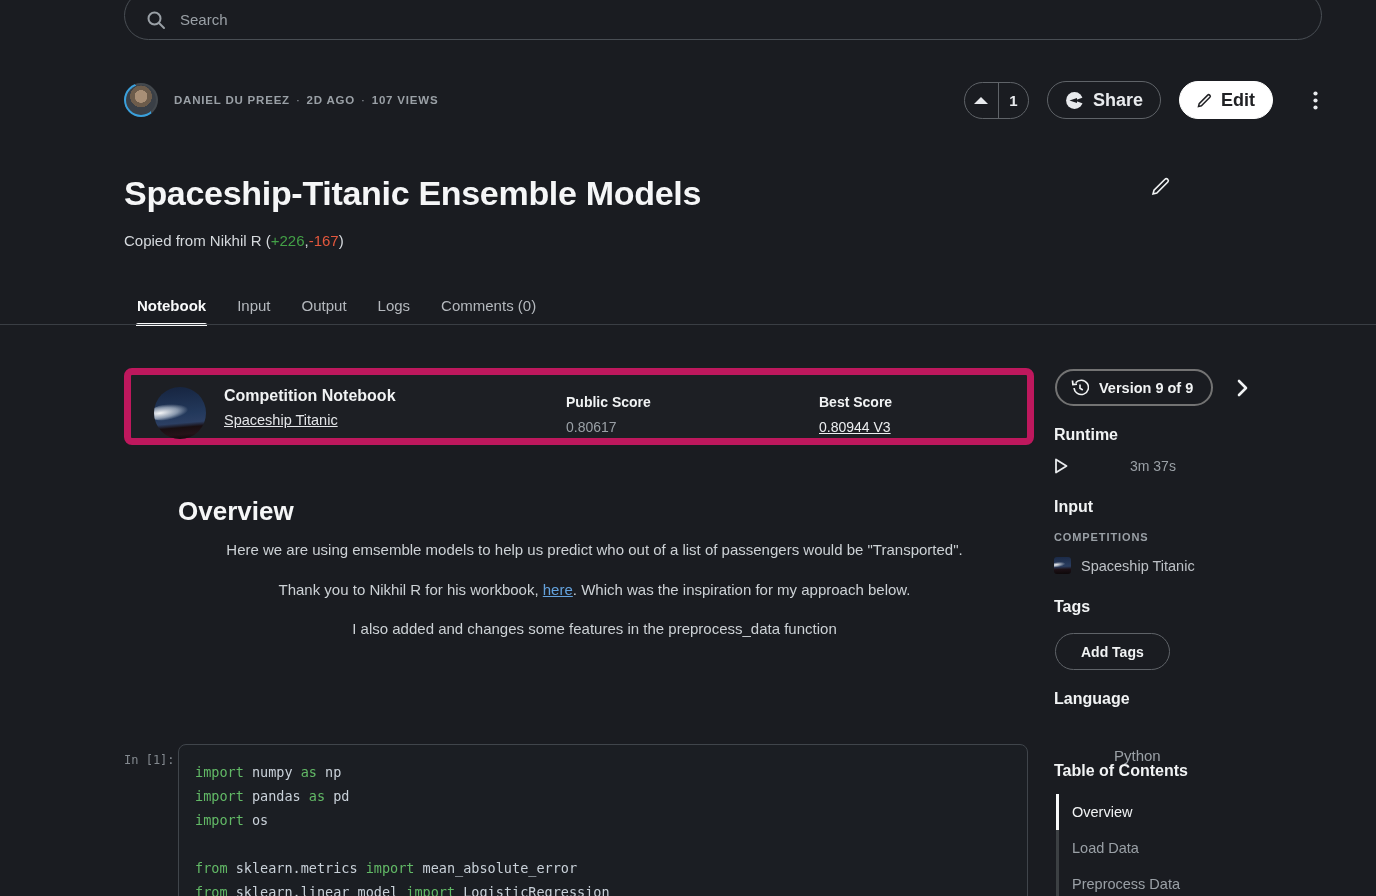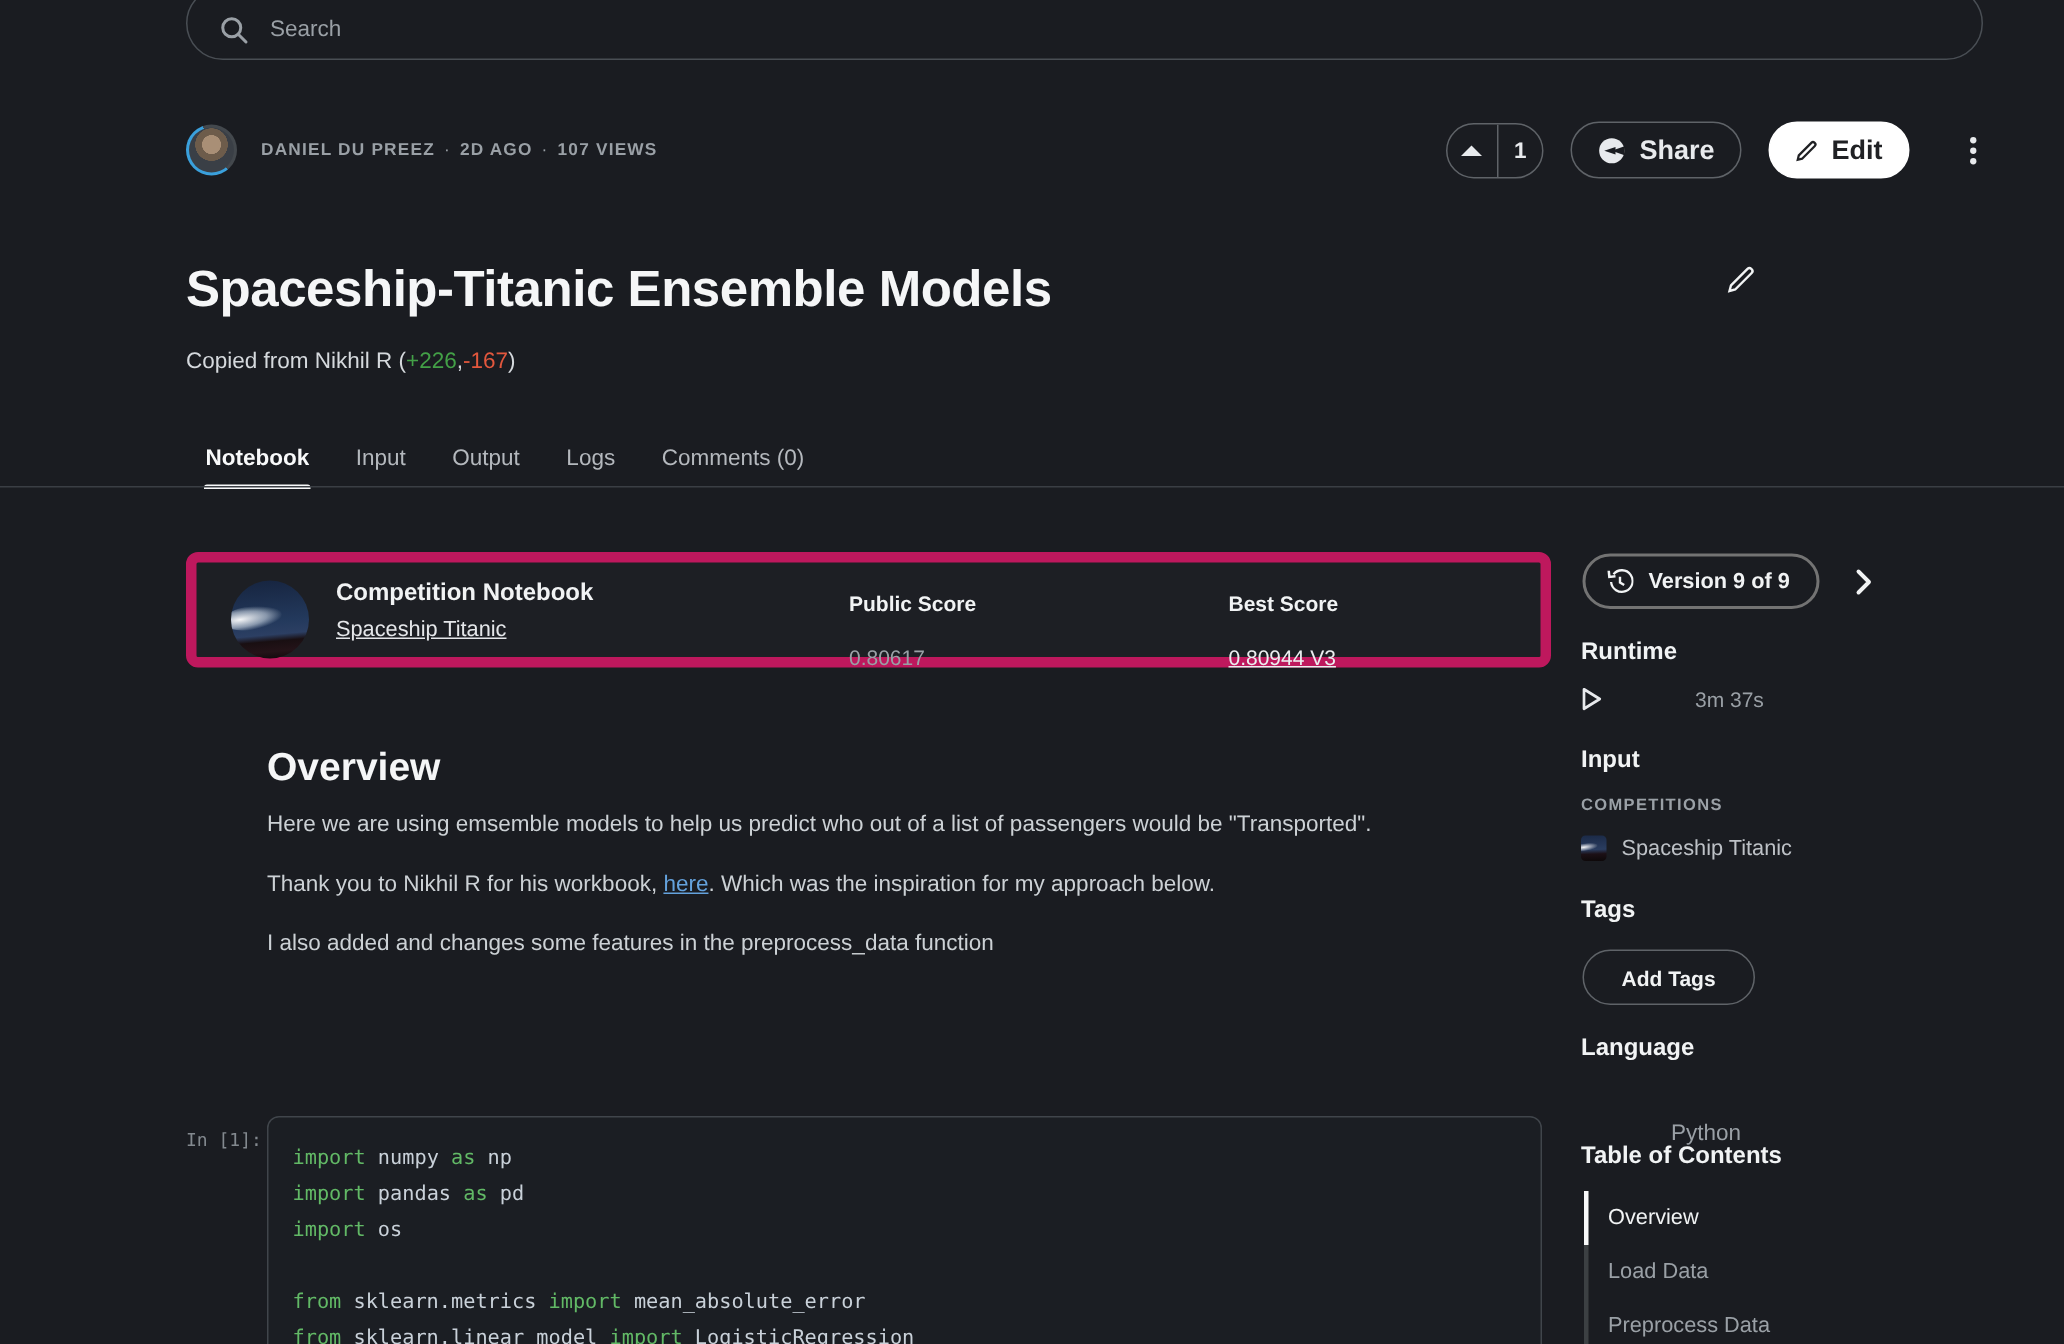--- a/index.html
+++ b/index.html
@@ -120,21 +120,21 @@
   .comp-card .col1 { position:absolute; left:93px; top:12px; }
   .comp-type { font-size:16px; font-weight:700; color:#f1f3f4; }
   .comp-link {
     display:inline-block; margin-top:7px; font-size:14.5px; color:#e4e6e9;
     text-decoration:underline; cursor:pointer;
   }
   .score-col { position:absolute; top:19px; }
   .score-col.public { left:435px; }
   .score-col.best { left:688px; }
   .score-label { font-size:14px; font-weight:700; color:#f1f3f4; }
-  .score-value { margin-top:20px; font-size:14px; color:#9aa0a6; }
+  .score-value { margin-top:9px; font-size:14px; color:#9aa0a6; }
   .score-value.link { color:#eceef0; text-decoration:underline; cursor:pointer; }
 
   
   .version-btn {
     left:1055px; top:369px; height:37px;
     border:2px solid #737373; border-radius:19px;
     display:flex; align-items:center; padding:0 18px 0 14px;
     background:transparent; color:#f1f3f4; font-size:14.5px; font-weight:700;
     cursor:pointer; font-family:"Liberation Sans", sans-serif;
   }
@@ -172,21 +172,21 @@
     height:36px; display:flex; align-items:center;
     border-left:3px solid #3c4043; padding-left:13px;
     font-size:14.5px; color:#9aa0a6; cursor:pointer;
   }
   .toc-item.active { border-left-color:#f8f9fa; color:#f1f3f4; }
 
   
   .nb-overview-heading {
     left:178px; top:496px; font-size:26px; font-weight:700; color:#f5f6f7;
   }
-  .nb-paragraphs { left:178px; top:538px; width:833px; }
+  .nb-paragraphs { left:178px; top:538px; width:833px;text-align:center; }
   .nb-paragraphs p {
     font-size:15px; line-height:24.5px; color:#ccd1d5; margin-bottom:15px;
   }
   .nb-paragraphs a.inline-link { color:#64a2dd; text-decoration:underline; cursor:pointer; }
 
   .cell-exec-label {
     left:124px; top:753px; font-family:"DejaVu Sans Mono", monospace;
     font-size:12px; color:#83898f;
   }
   .code-box {

